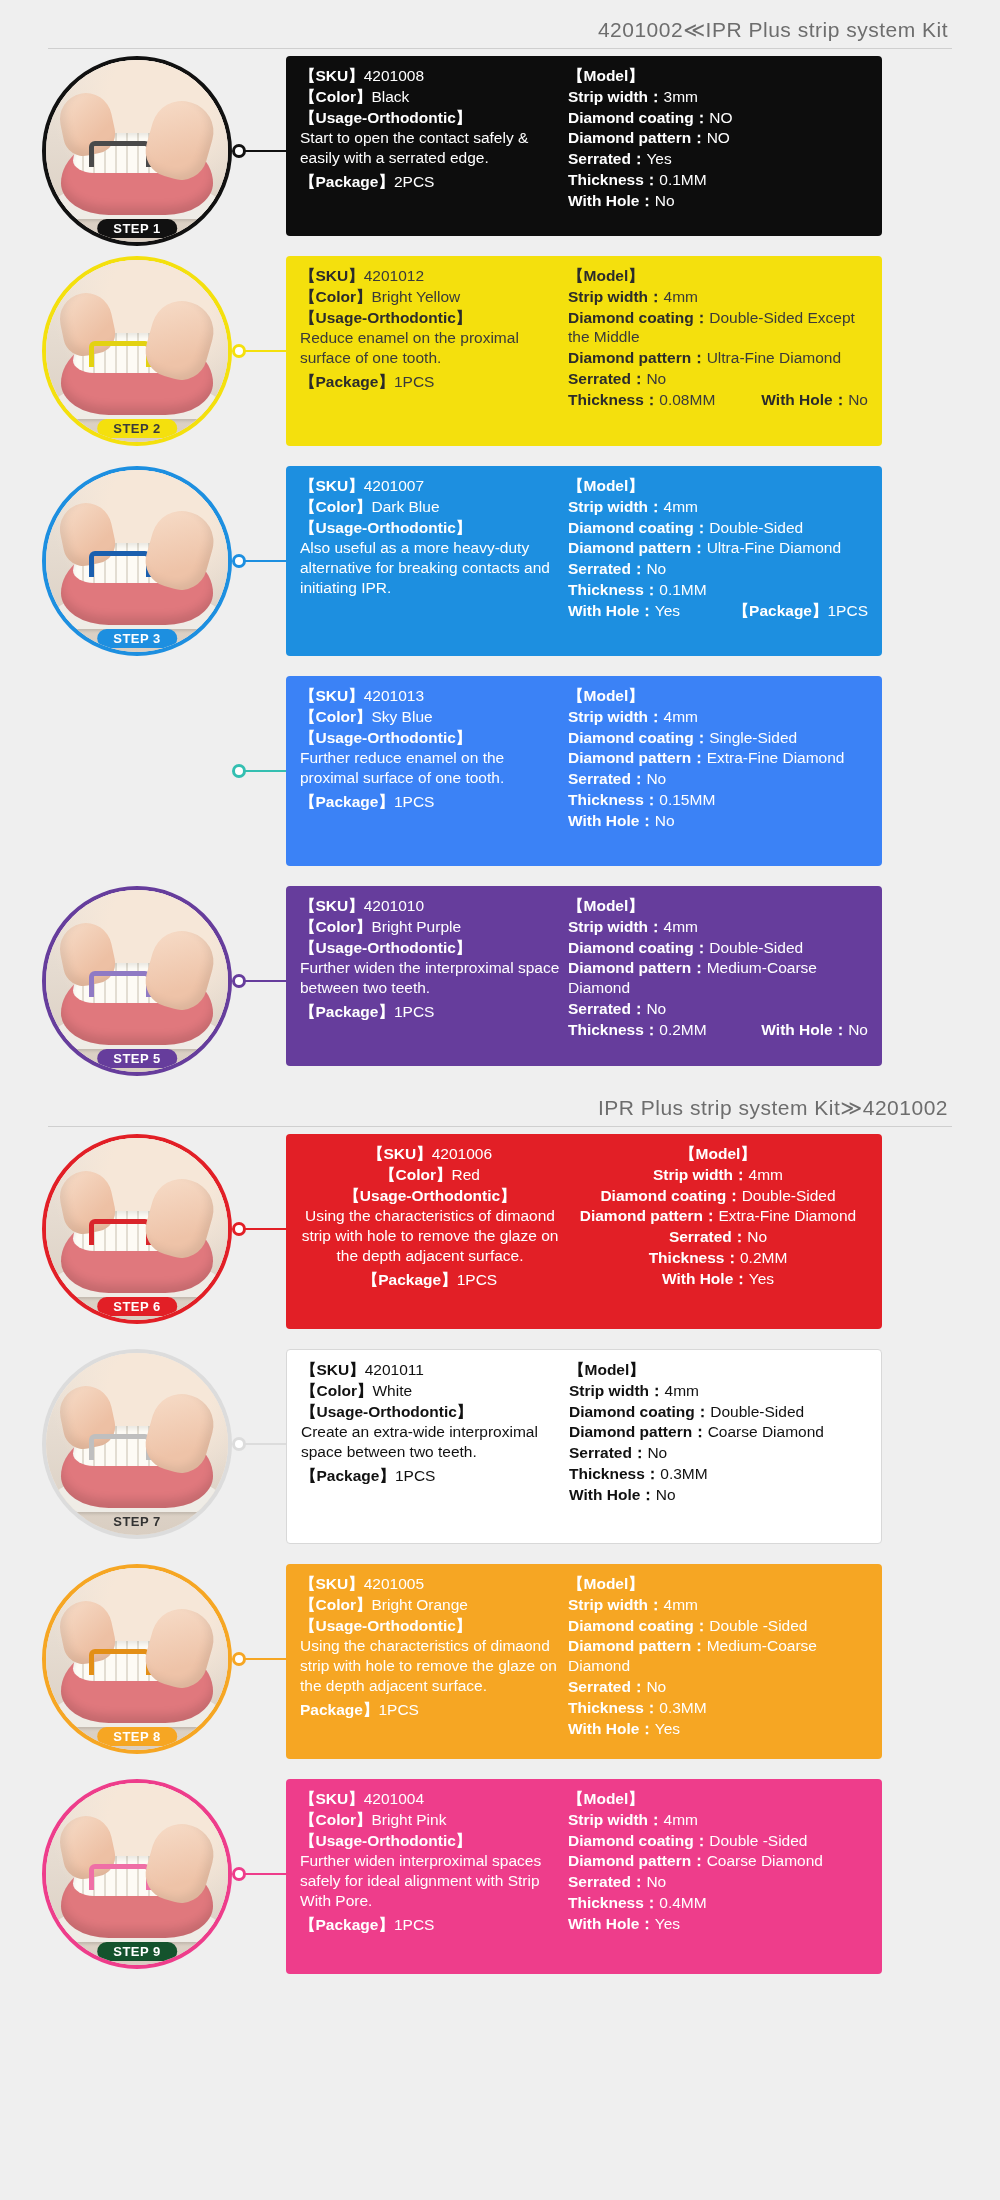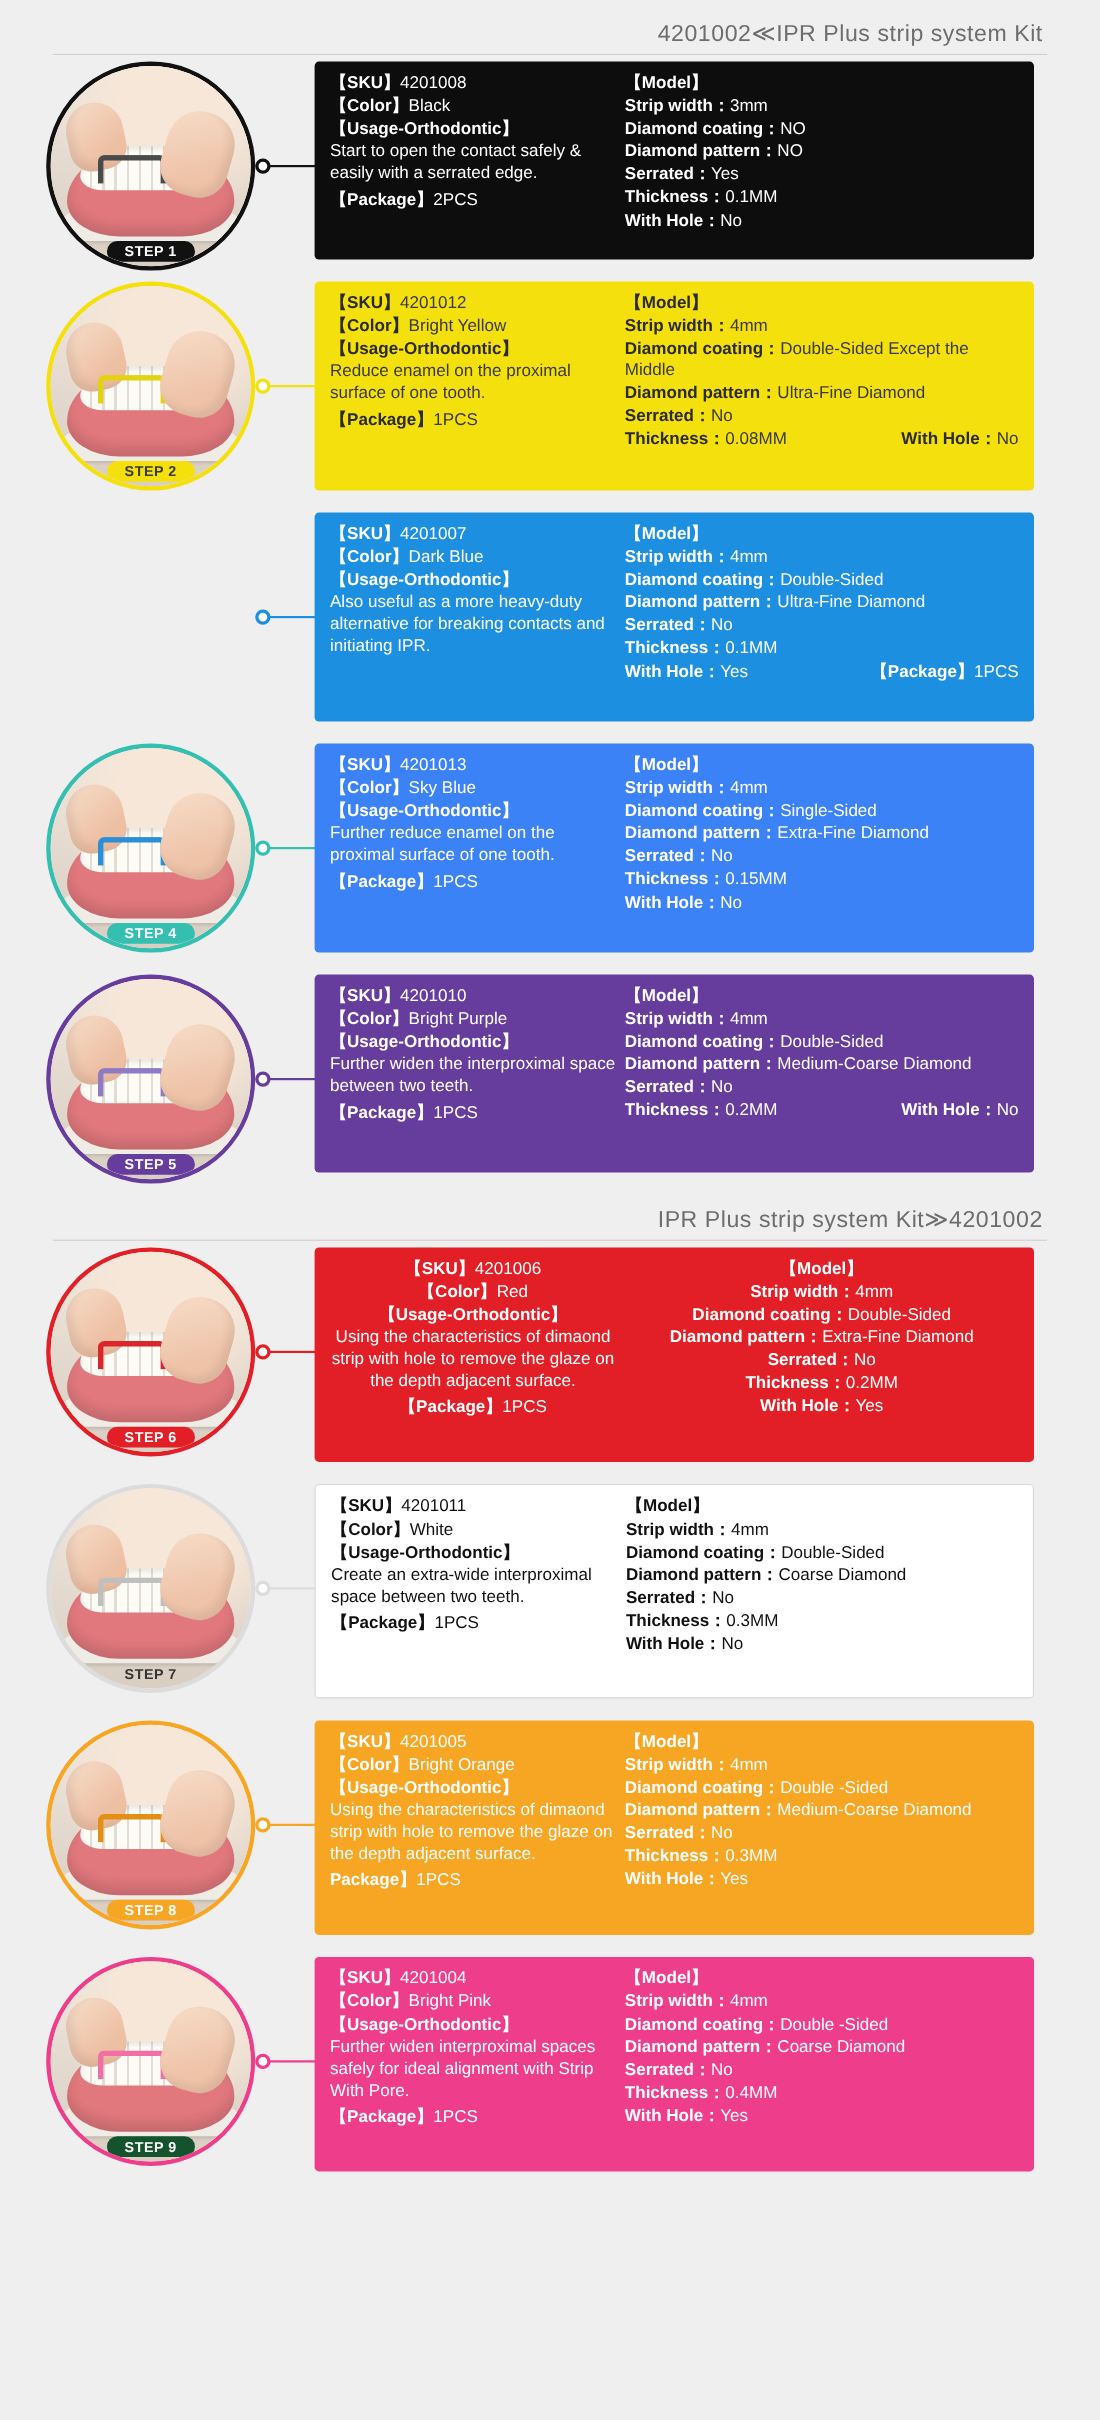--- a/index.html
+++ b/index.html
@@ -166,21 +166,21 @@
     border-radius: 50%;
     background: #fff;
     border: 3px solid #9a9a9a;
   }
 
   
   .card {
     position: absolute;
     left: 286px;
     top: 8px;
-    width: 654px;
+    width: 596px;
     min-height: 190px;
     border-radius: 4px;
     display: flex;
     padding: 10px 14px 12px 14px;
     color: #fff;
     font-size: 15.5px;
     line-height: 1.28;
   }
   .card .col-left { width: 268px; padding-right: 8px; }
   .card .col-right { flex: 1; }
@@ -282,20 +282,32 @@
               <div class="line-item"><span class="lbl">Diamond coating：</span><span class="val">Double-Sided Except the Middle</span></div>
               <div class="line-item"><span class="lbl">Diamond pattern：</span><span class="val">Ultra-Fine Diamond</span></div>
               <div class="line-item"><span class="lbl">Serrated：</span><span class="val">No</span></div>
               <div class="line-item"><span class="lbl">Thickness：</span><span class="val">0.08MM</span><span class="pkg-inline"><span class="lbl">With Hole：</span><span class="val">No</span></span></div>
             </div>
           </div>
         </div>
       </div>
       <div class="row" style="height: 210px;">
         <div class="row-inner">
+          <div class="photo" style="border-color: rgb(29, 143, 224);">
+            <div class="bg"></div>
+            <div class="model">
+              <div class="base"></div>
+              <div class="gum"></div>
+              <div class="teeth"></div>
+              <div class="finger2"></div>
+              <div class="strip" style="border-color: rgb(26, 95, 174);"></div>
+              <div class="finger"></div>
+            </div>
+            <div class="step-label" style="background: rgb(29, 143, 224);">STEP 3</div>
+          </div>
           <div class="connector">
             <div class="line" style="background: rgb(29, 143, 224);"></div>
             <div class="dot" style="border-color: rgb(29, 143, 224);"></div>
           </div>
           <div class="card blue" style="min-height: 190px;">
             <div class="col-left">
               <div class="line-item"><span class="lbl">【SKU】</span><span class="val">4201007</span></div>
               <div class="line-item"><span class="lbl">【Color】</span><span class="val">Dark Blue</span></div>
               <div class="line-item"><span class="lbl">【Usage-Orthodontic】</span></div>
               <div class="val">Also useful as a more heavy-duty alternative for breaking contacts and initiating IPR.</div>
@@ -307,32 +319,20 @@
               <div class="line-item"><span class="lbl">Diamond pattern：</span><span class="val">Ultra-Fine Diamond</span></div>
               <div class="line-item"><span class="lbl">Serrated：</span><span class="val">No</span></div>
               <div class="line-item"><span class="lbl">Thickness：</span><span class="val">0.1MM</span></div>
               <div class="line-item"><span class="lbl">With Hole：</span><span class="val">Yes</span><span class="pkg-inline"><span class="lbl">【Package】</span><span class="val">1PCS</span></span></div>
             </div>
           </div>
         </div>
       </div>
       <div class="row" style="height: 210px;">
         <div class="row-inner">
-          <div class="photo" style="border-color: rgb(52, 191, 177);">
-            <div class="bg"></div>
-            <div class="model">
-              <div class="base"></div>
-              <div class="gum"></div>
-              <div class="teeth"></div>
-              <div class="finger2"></div>
-              <div class="strip" style="border-color: rgb(42, 143, 216);"></div>
-              <div class="finger"></div>
-            </div>
-            <div class="step-label" style="background: rgb(52, 191, 177);">STEP 4</div>
-          </div>
           <div class="connector">
             <div class="line" style="background: rgb(52, 191, 177);"></div>
             <div class="dot" style="border-color: rgb(52, 191, 177);"></div>
           </div>
           <div class="card teal" style="min-height: 190px;">
             <div class="col-left">
               <div class="line-item"><span class="lbl">【SKU】</span><span class="val">4201013</span></div>
               <div class="line-item"><span class="lbl">【Color】</span><span class="val">Sky Blue</span></div>
               <div class="line-item"><span class="lbl">【Usage-Orthodontic】</span></div>
               <div class="val">Further reduce enamel on the proximal surface of one tooth.</div>

